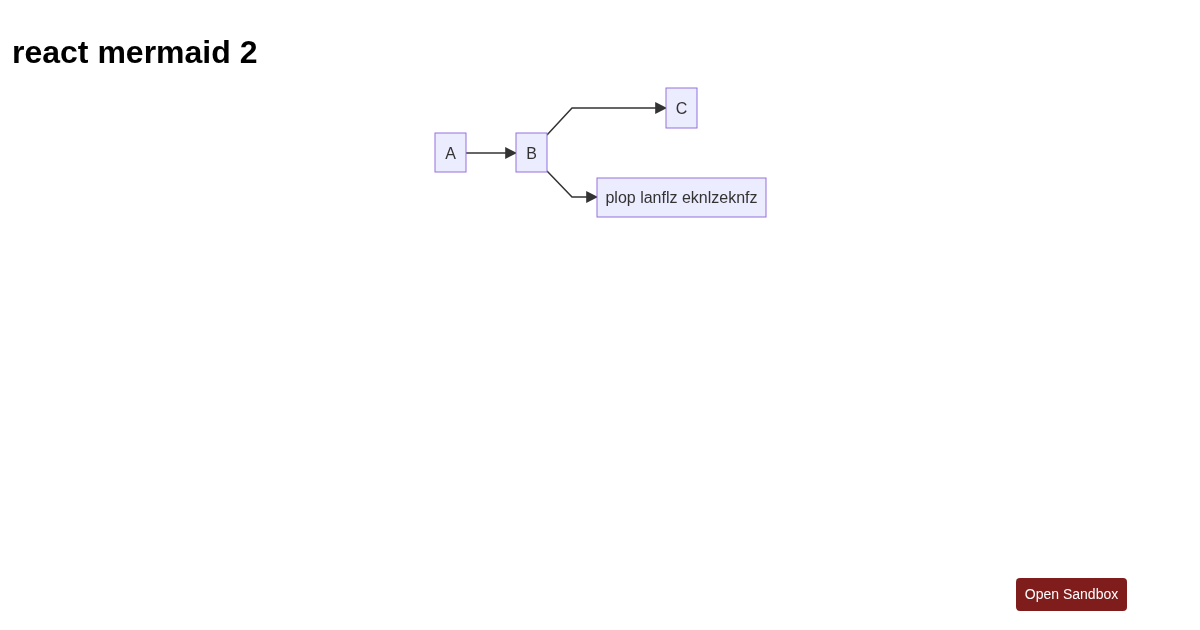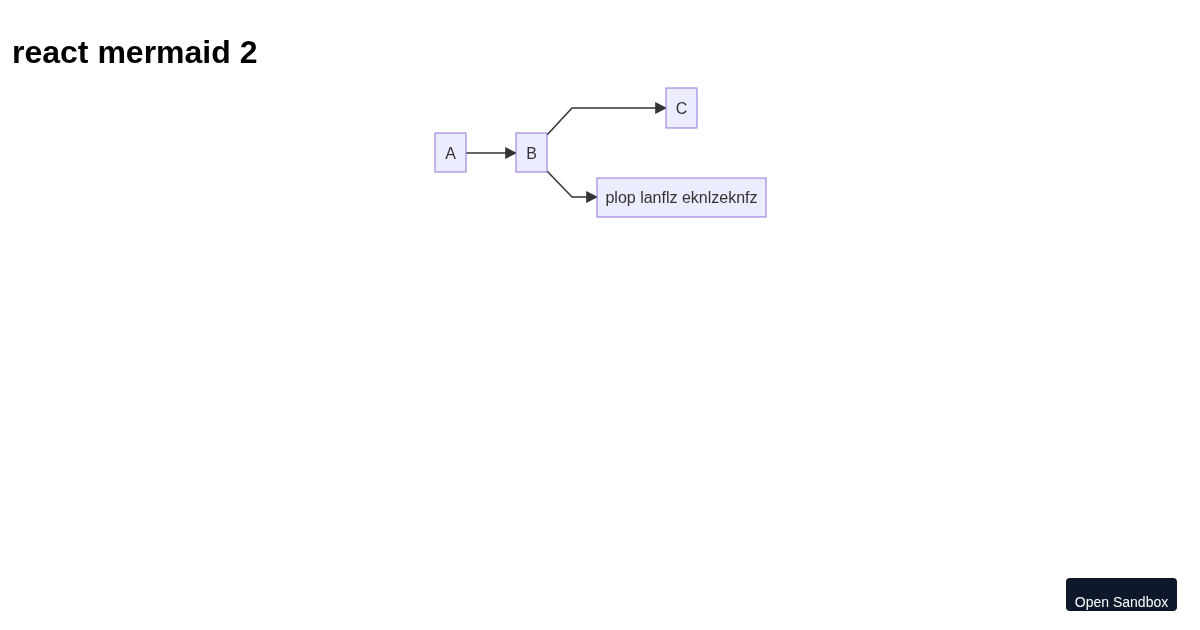--- a/index.html
+++ b/index.html
@@ -1,20 +1,20 @@
 <!DOCTYPE html>
 <html><head>
   <meta charset="utf-8">
   <style>
     html, body { margin: 0; padding: 0; background: #ffffff; }
     body { width: 1200px; height: 630px; position: relative; overflow: hidden; font-family: "Liberation Sans", sans-serif; }
     .title { position: absolute; left: 0; top: 20px; width: 1200px; font-size: 32px; font-weight: bold; color: #000; margin: 12px; line-height: 40px; }
     svg.diagram { position: absolute; left: 0; top: 0; }
     .node-label { font-family: "Liberation Sans", sans-serif; font-size: 16px; fill: #333333; }
-    .open-sandbox { position: absolute; left: 1066px; top: 578px; width: 111px; height: 33px; background: #0f172a; color: #ffffff; border: none; border-radius: 4px; font-family: "Liberation Sans", sans-serif; font-size: 14px; cursor: pointer; padding: 8px; line-height: 33px; text-align: center; }
+    .open-sandbox { position: absolute; left: 1016px; top: 578px; width: 111px; height: 33px; background: #7f1d1d; color: #ffffff; border: none; border-radius: 4px; font-family: "Liberation Sans", sans-serif; font-size: 14px; cursor: pointer; padding: 0; line-height: 33px; text-align: center; }
   </style>
 </head>
 <body>
 
 <h1 class="title">react mermaid 2</h1>
 
 <svg class="diagram" width="1200" height="630">
   <defs>
     <marker id="arrowhead" viewBox="0 0 10 10" refX="9" refY="5" markerWidth="8" markerHeight="8" orient="auto">
       <path d="M0,0 L10,5 L0,10 z" fill="#333333"></path>

